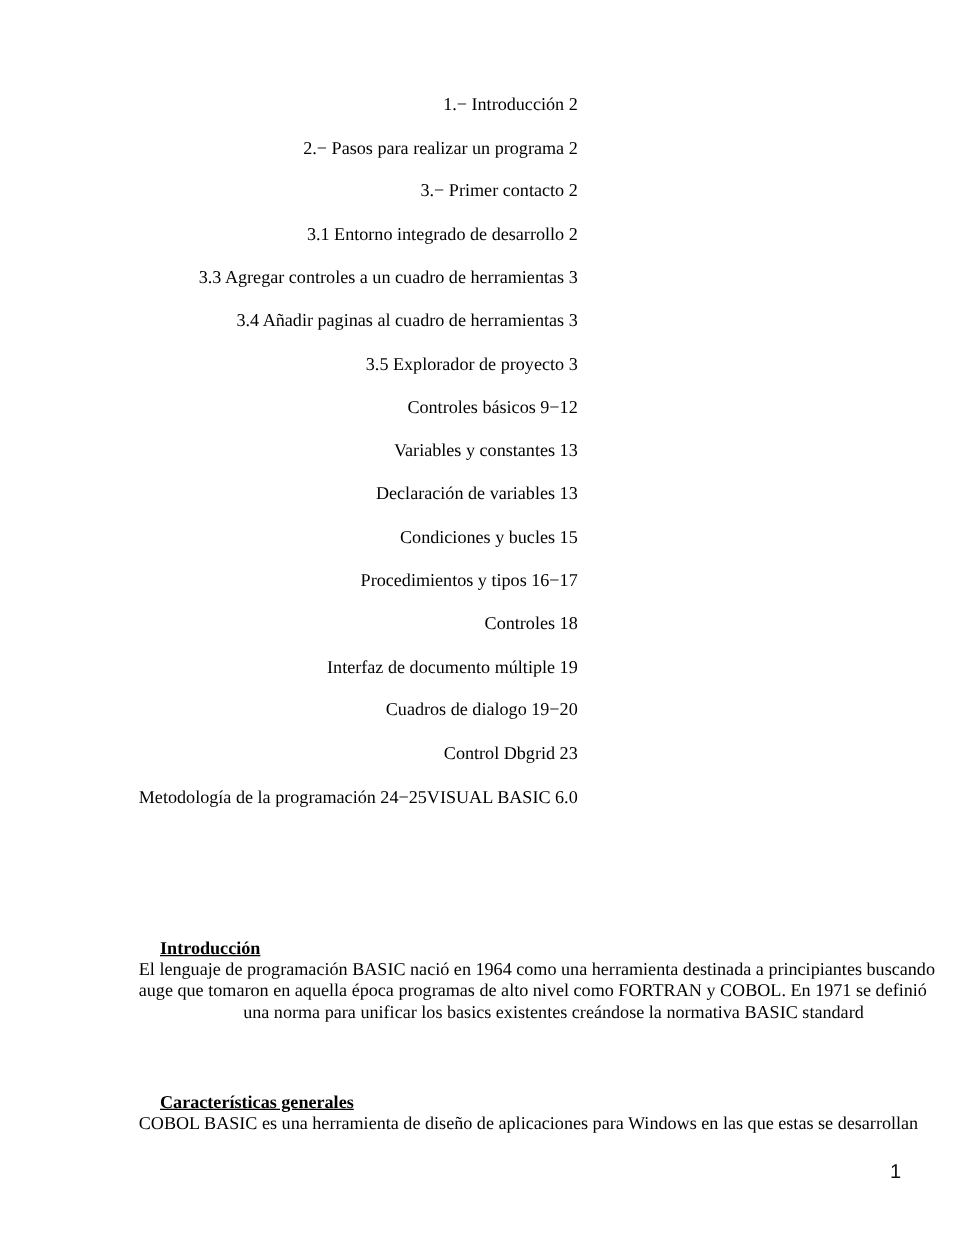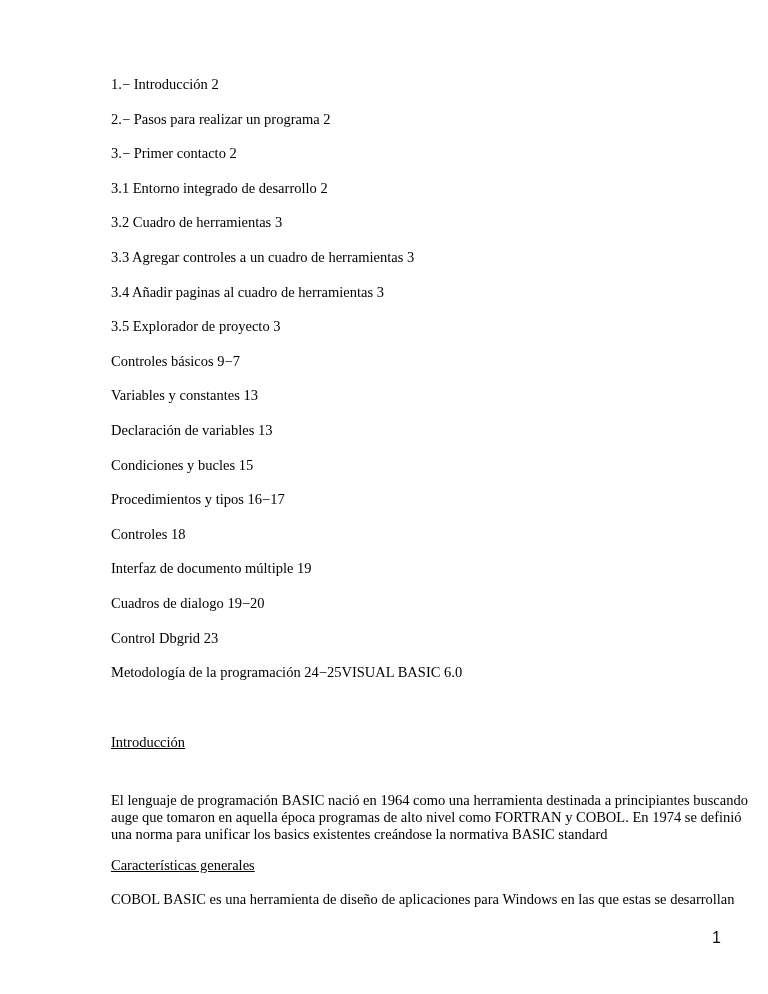--- a/index.html
+++ b/index.html
@@ -13,20 +13,21 @@
       position: relative;
       overflow: hidden;
       font-family: "Liberation Serif", "DejaVu Serif", serif;
       color: #000000;
     }
     .page {
       position: absolute;
       left: 0; top: 0;
       width: 696px;
       height: 994px;
+      text-align: right;
     }
     .toc {
       position: absolute;
       left: 111px;
       top: 76px;
       margin: 0;
       padding: 0;
       list-style: none;
     }
     .toc-item {
@@ -34,36 +35,36 @@
       line-height: 17px;
       height: 17px;
       margin: 0 0 17.6px 0;
       white-space: nowrap;
     }
     .heading {
       position: absolute;
       left: 111px;
       font-size: 14.5px;
       line-height: 17px;
-      font-weight: normal;
+      font-weight: bold;
       text-decoration: underline;
-      margin: 0;
+      margin: 17px;
       white-space: nowrap;
     }
     .heading-intro { top: 734px; }
     .heading-caract { top: 857px; }
     .para {
       position: absolute;
       left: 111px;
       width: 580px;
       font-size: 14.5px;
       line-height: 17px;
       margin: 0;
     }
-    .para-intro { top: 768px; margin-top: 24px; }
+    .para-intro { top: 768px; }
     .para-caract { top: 891px; white-space: nowrap; }
     .para .line { display: block; white-space: nowrap; }
     .page-number {
       position: absolute;
       left: 712px;
       top: 929px;
       font-family: "Liberation Sans", "DejaVu Sans", sans-serif;
       font-size: 16px;
       line-height: 18px;
       color: #111111;
@@ -72,41 +73,40 @@
 </head>
 <body>
 
 <div class="page">
 
   <ul class="toc">
     <li class="toc-item">1.− Introducción 2</li>
     <li class="toc-item">2.− Pasos para realizar un programa 2</li>
     <li class="toc-item">3.− Primer contacto 2</li>
     <li class="toc-item">3.1 Entorno integrado de desarrollo 2</li>
-    <li class="toc-item">3.2 Cuadro de herramientas 3</li>
     <li class="toc-item">3.3 Agregar controles a un cuadro de herramientas 3</li>
     <li class="toc-item">3.4 Añadir paginas al cuadro de herramientas 3</li>
     <li class="toc-item">3.5 Explorador de proyecto 3</li>
-    <li class="toc-item">Controles básicos 9−7</li>
+    <li class="toc-item">Controles básicos 9−12</li>
     <li class="toc-item">Variables y constantes 13</li>
     <li class="toc-item">Declaración de variables 13</li>
     <li class="toc-item">Condiciones y bucles 15</li>
     <li class="toc-item">Procedimientos y tipos 16−17</li>
     <li class="toc-item">Controles 18</li>
     <li class="toc-item">Interfaz de documento múltiple 19</li>
     <li class="toc-item">Cuadros de dialogo 19−20</li>
     <li class="toc-item">Control Dbgrid 23</li>
     <li class="toc-item">Metodología de la programación 24−25VISUAL BASIC 6.0</li>
   </ul>
 
   <h2 class="heading heading-intro">Introducción</h2>
 
   <p class="para para-intro">
     <span class="line">El lenguaje de programación BASIC nació en 1964 como una herramienta destinada a principiantes buscando</span>
-    <span class="line">auge que tomaron en aquella época programas de alto nivel como FORTRAN y COBOL. En 1974 se definió</span>
+    <span class="line">auge que tomaron en aquella época programas de alto nivel como FORTRAN y COBOL. En 1971 se definió</span>
     <span class="line">una norma para unificar los basics existentes creándose la normativa BASIC standard</span>
   </p>
 
   <h2 class="heading heading-caract">Características generales</h2>
 
   <p class="para para-caract">COBOL BASIC es una herramienta de diseño de aplicaciones para Windows en las que estas se desarrollan</p>
 
   <div class="page-number">1</div>
 </div>
 

